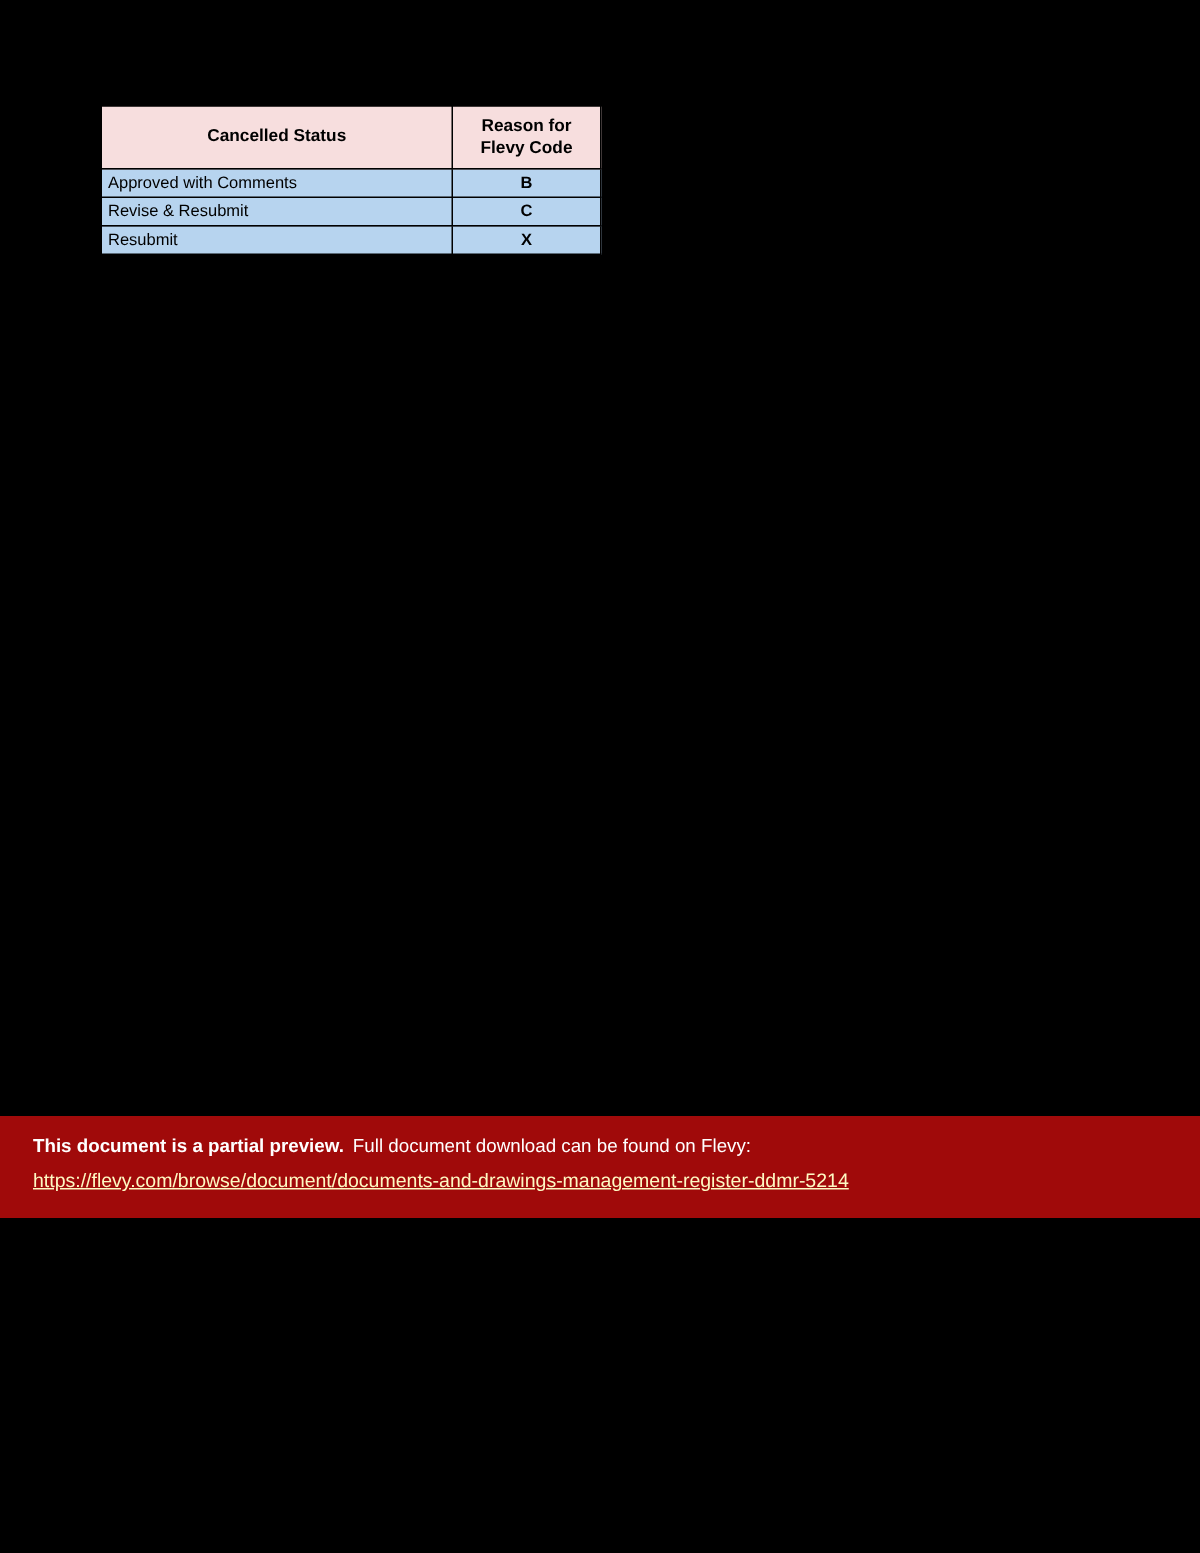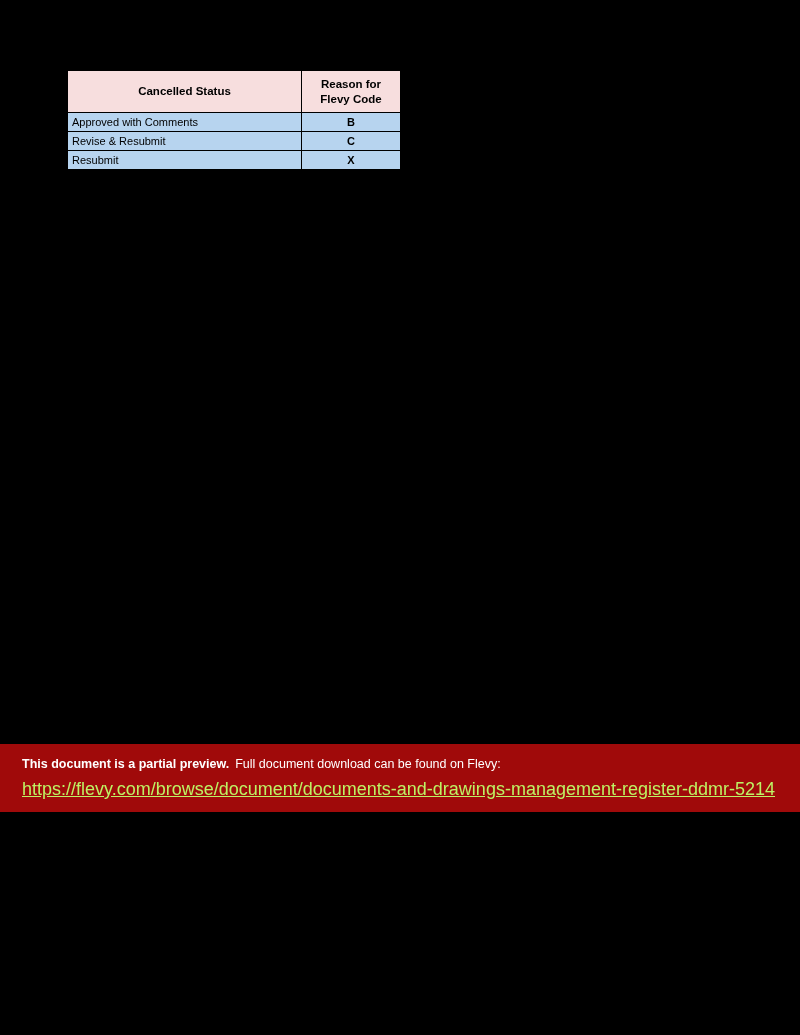--- a/index.html
+++ b/index.html
@@ -77,22 +77,22 @@
     font-weight: bold;
   }
   #preview-banner .banner-rest {
     font-weight: normal;
     margin-left: 6px;
   }
   #preview-banner .banner-link {
     position: absolute;
     left: 22px;
     top: 35px;
-    font-size: 18px;
-    color: #bef264;
+    font-size: 13px;
+    color: #fef9c3;
     text-decoration: underline;
     white-space: nowrap;
   }
 </style>
 </head>
 <body>
 
 <table id="status-table">
   <colgroup>
     <col class="col-status">

